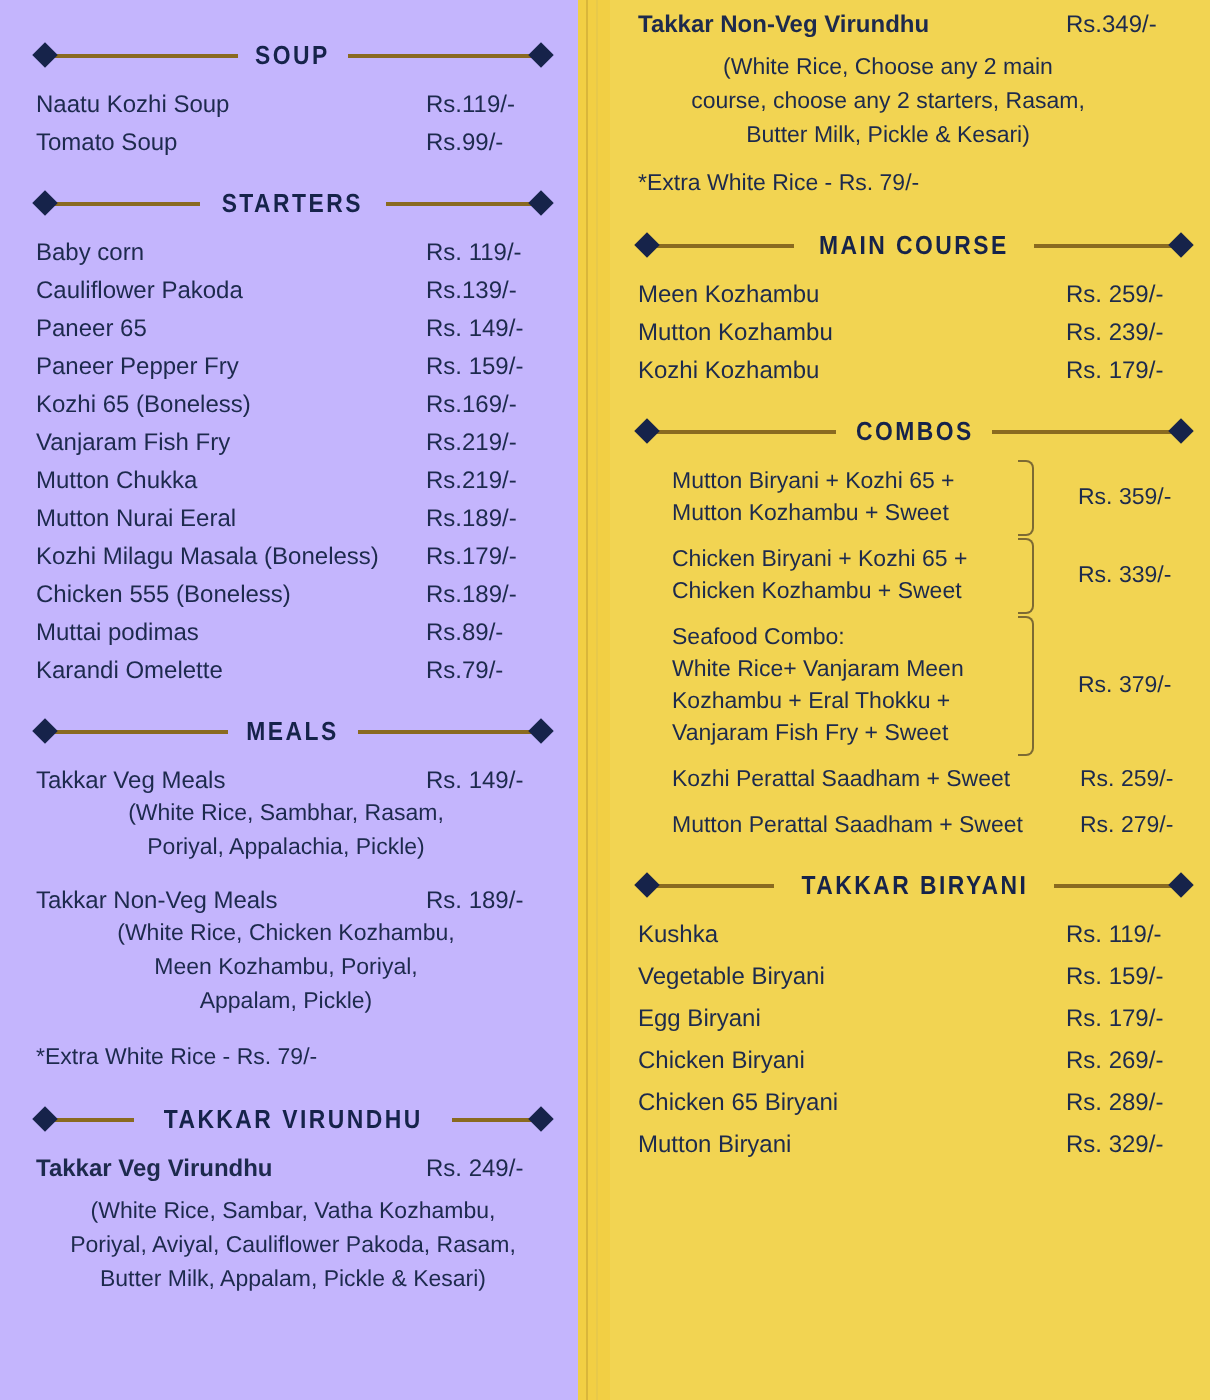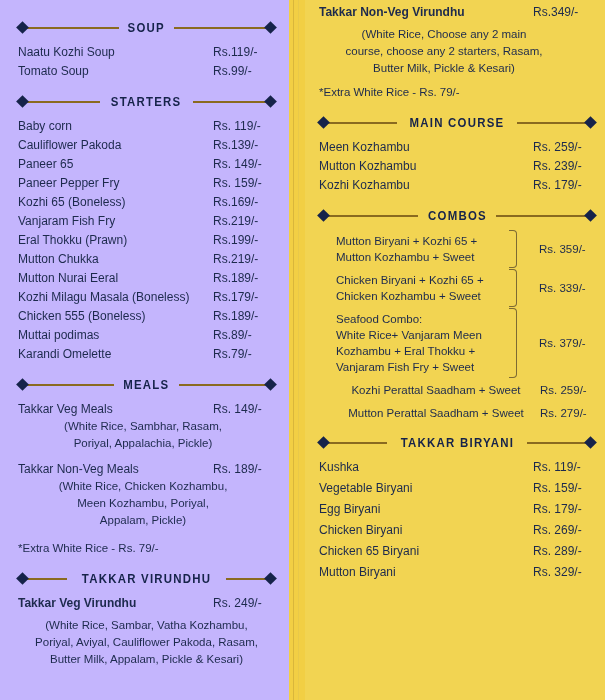--- a/index.html
+++ b/index.html
@@ -130,21 +130,21 @@
     border:1px solid #7d6a33;
     border-left:none;
     border-radius:0 4px 4px 0;
   }
   .combo .pr{
     flex:0 0 auto;
     width:70px;
     margin-left:24px;
     text-align:left;
   }
-  .combo.single .nm{width:200px;text-align:center;}
+  .combo.single .nm{width:200px;}
   .combo.single .pr{margin-left:0px;width:70px;}
 </style>
 </head>
 <body>
 
 <div class="page">
 
   <div class="col col-left">
 
     <div class="sec">
@@ -189,24 +189,20 @@
           <span class="nm">Paneer Pepper Fry</span>
           <span class="pr">Rs. 159/-</span>
         </div>
       <div class="row">
           <span class="nm">Kozhi 65 (Boneless)</span>
           <span class="pr">Rs.169/-</span>
         </div>
       <div class="row">
           <span class="nm">Vanjaram Fish Fry</span>
           <span class="pr">Rs.219/-</span>
-        </div>
-      <div class="row">
-          <span class="nm">Eral Thokku (Prawn)</span>
-          <span class="pr">Rs.199/-</span>
         </div>
       <div class="row">
           <span class="nm">Mutton Chukka</span>
           <span class="pr">Rs.219/-</span>
         </div>
       <div class="row">
           <span class="nm">Mutton Nurai Eeral</span>
           <span class="pr">Rs.189/-</span>
         </div>
       <div class="row">

